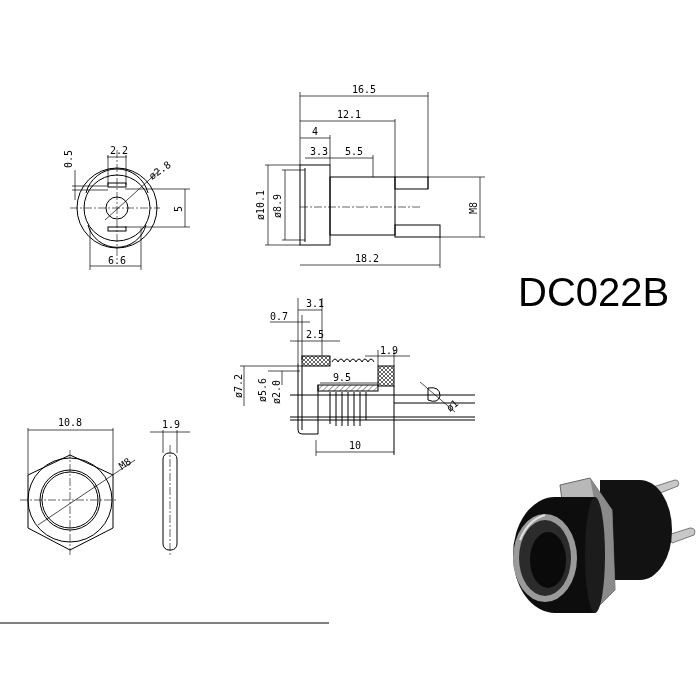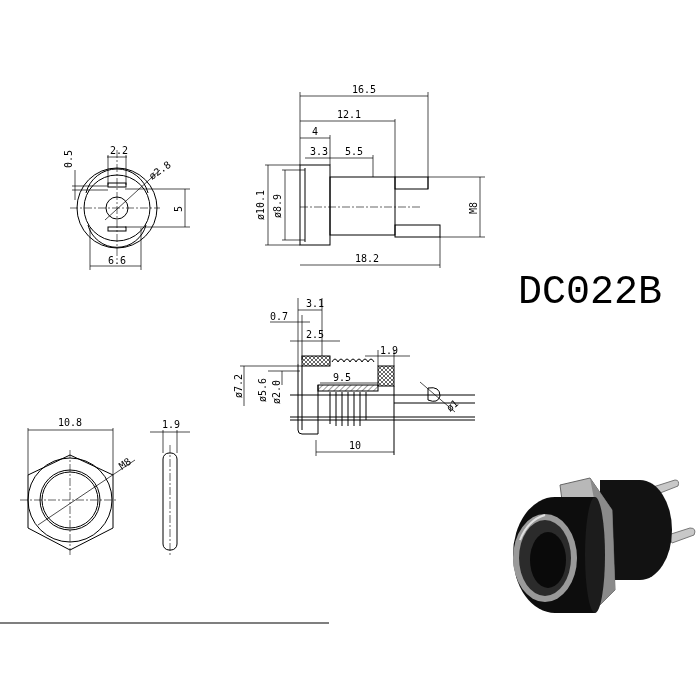--- a/index.html
+++ b/index.html
@@ -4,21 +4,21 @@
   <style>
     html, body { margin: 0; padding: 0; background: #ffffff; }
     body { width: 700px; height: 700px; position: relative; overflow: hidden; font-family: "DejaVu Sans", sans-serif; }
     svg.drawing { position: absolute; left: 0; top: 0; }
     .ln { stroke: #000; stroke-width: 1; fill: none; }
     .thin { stroke: #000; stroke-width: 0.7; fill: none; }
     .center { stroke: #000; stroke-width: 0.6; fill: none; stroke-dasharray: 8 2 2 2; }
     .dim text, text.dim { font-family: "DejaVu Sans Mono", monospace; font-size: 10px; fill: #000; }
     .title {
       position: absolute; left: 518px; top: 270px;
-      font-family: Liberation Mono, monospace; font-size: 40px; color: #000; letter-spacing: 0px;
+      font-family: Liberation Sans, sans-serif; font-size: 40px; color: #000; letter-spacing: 0px;
     }
   </style>
 </head>
 <body>
 
 <svg class="drawing" width="700" height="700" viewBox="0 0 700 700">
 
   <g>
     <circle class="ln" cx="117" cy="208" r="40"></circle>
     <circle class="ln" cx="117" cy="208" r="33"></circle>

